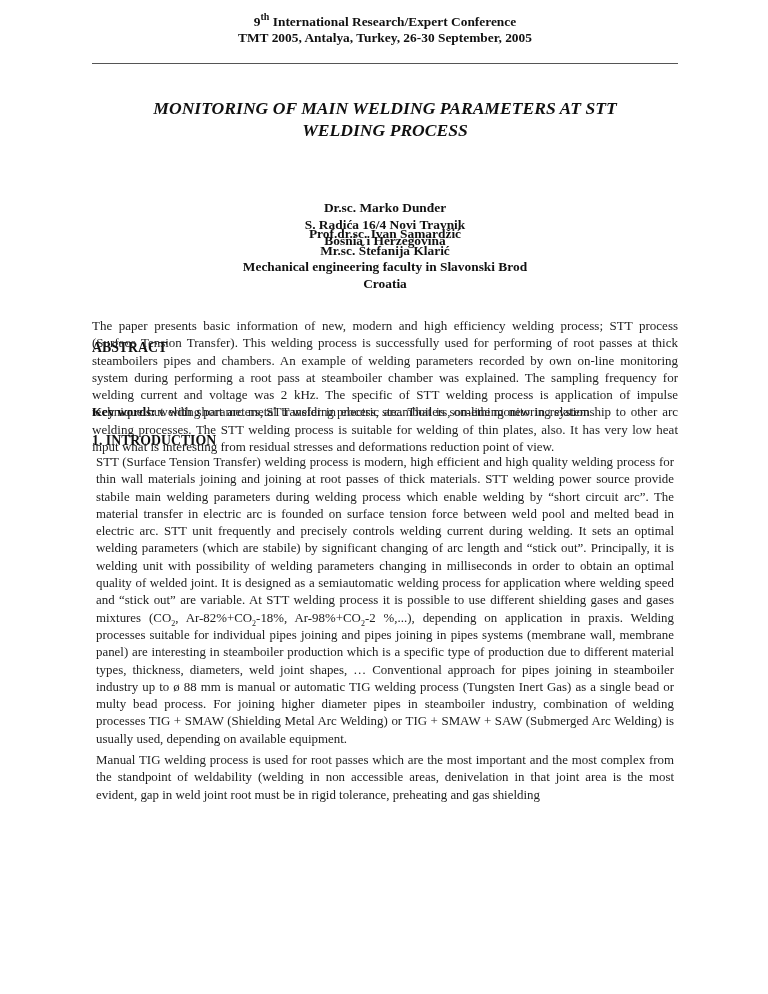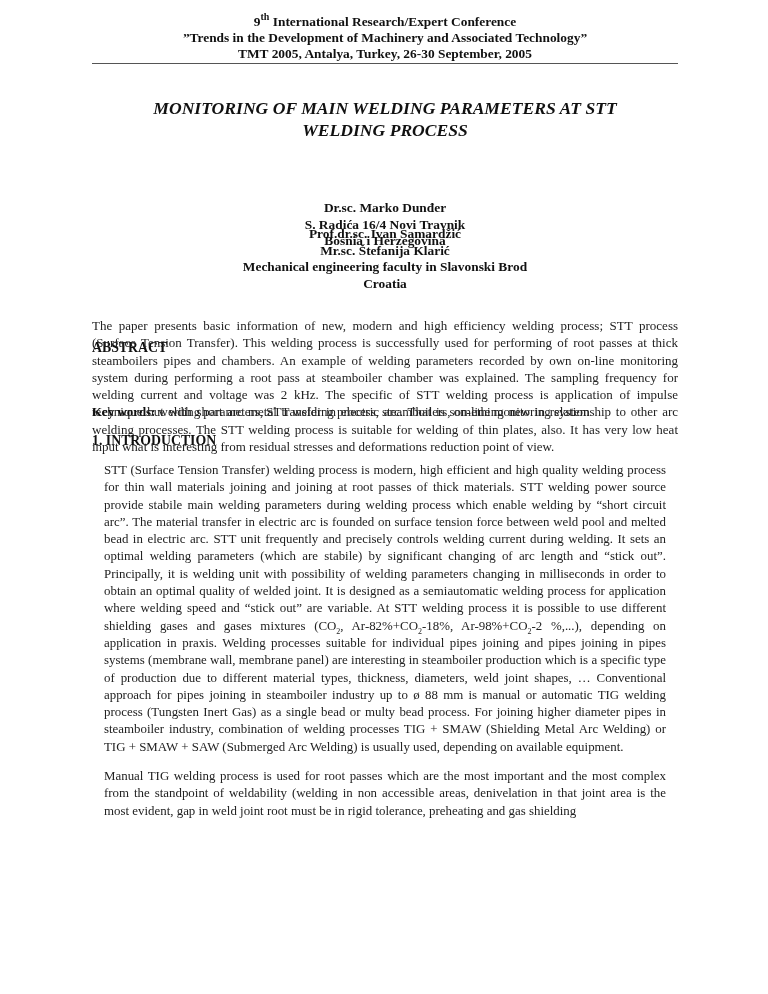--- a/index.html
+++ b/index.html
@@ -18,31 +18,30 @@
   .a2 { top:226px; }
   .sec { position:absolute; left:0; font-weight:bold; font-size:13.8px; }
   .abs-h { top:300px;margin-top:40px; }
   .abstract { position:absolute; left:0; width:586px; top:317px; 
               font-size:13px; line-height:17.3px; text-align:justify; color:#222; }
   .kw { position:absolute; left:0; width:586px; top:404px; font-size:12.9px; line-height:17px; color:#222;}
   .kw b { color:#111; }
   .intro-h { top:433px; }
   .body { position:absolute; left:0; width:586px; top:450px; font-size:12.9px;
           line-height:17.3px; text-align:justify; color:#222; }
-  .body p { margin:12px; }
+  .body p { margin:4px; }
   sub { font-size:8px; line-height:0; }
 </style>
 </head>
 <body>
 
 <div class="page">
 
   <div class="conf">
     <div><span>9</span><sup>th</sup><span> International Research/Expert Conference</span></div>
-    <div>”Trends in the Development of Machinery and Associated Technology”</div>
     <div>TMT 2005, Antalya, Turkey, 26-30 September, 2005</div>
   </div>
 
   <div class="rule"></div>
 
   <div class="title">
     <div>MONITORING OF MAIN WELDING PARAMETERS AT STT</div>
     <div>WELDING PROCESS</div>
   </div>
 

